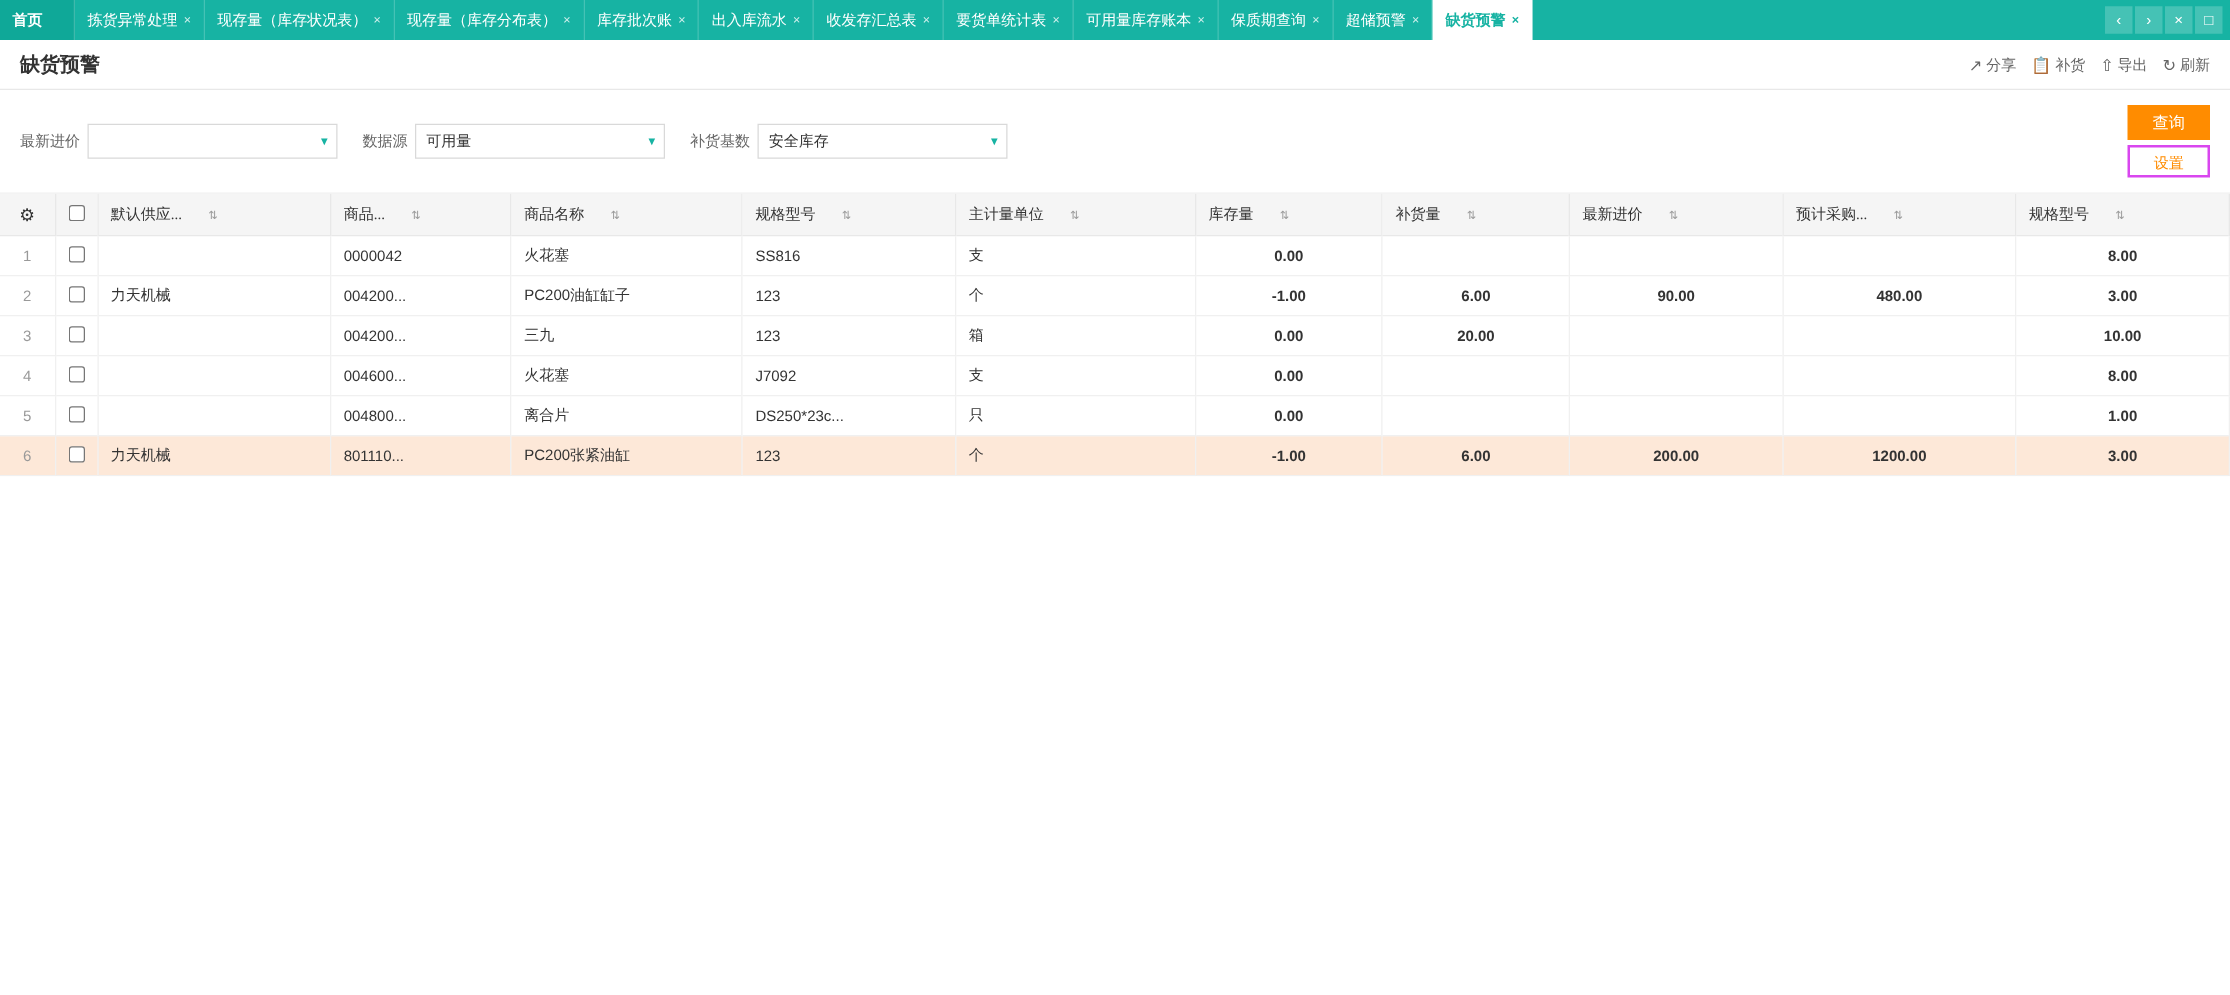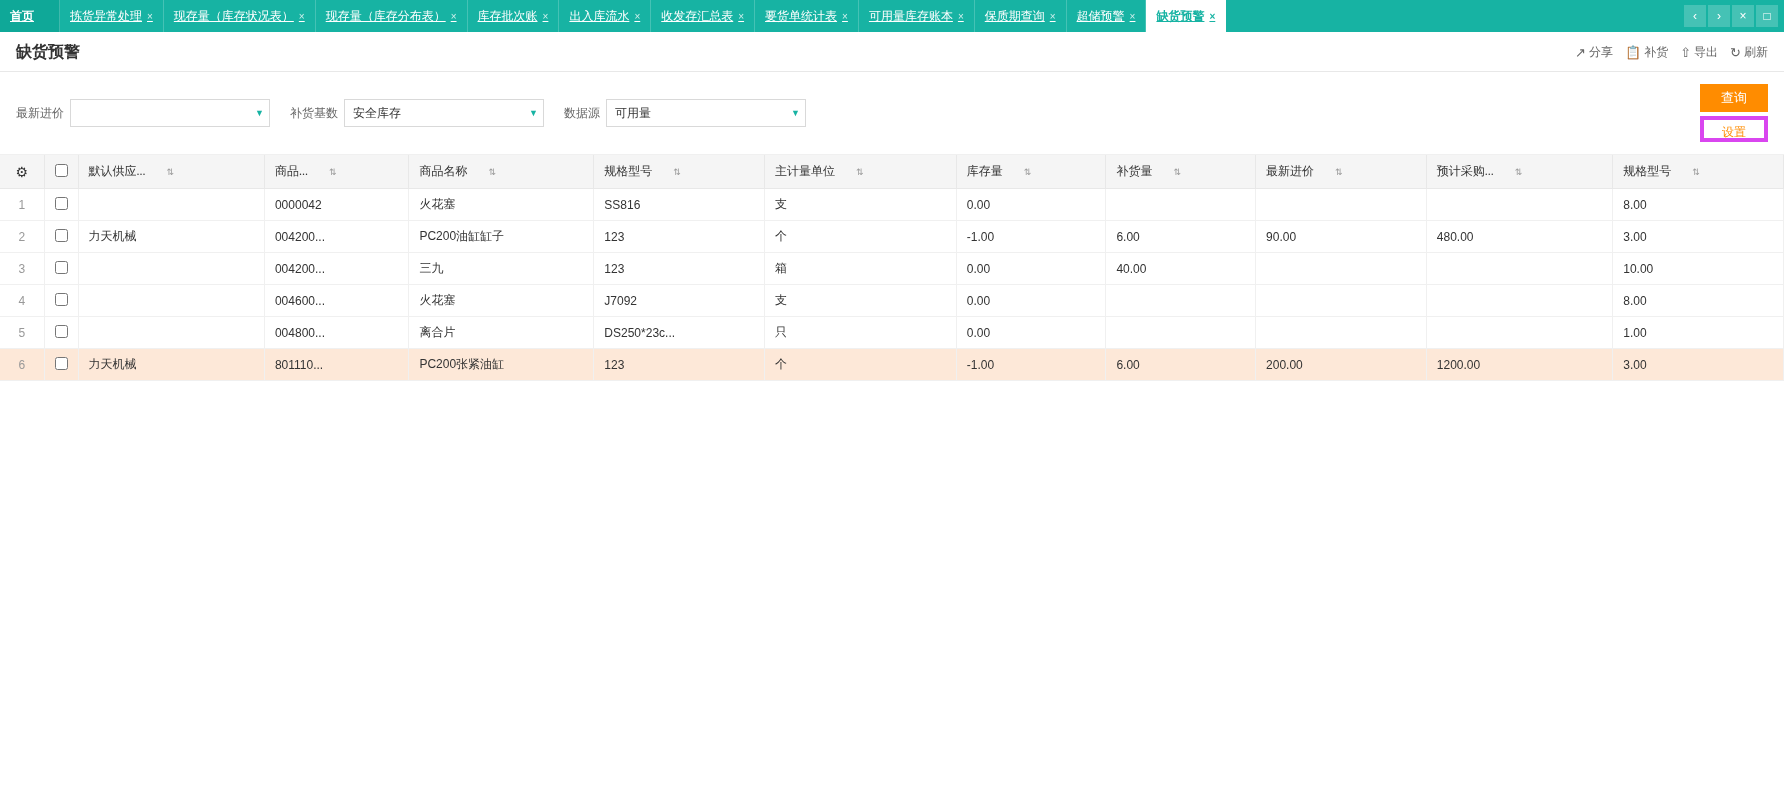--- a/index.html
+++ b/index.html
@@ -19,21 +19,20 @@
       align-items: center;
       padding: 0 10px;
       height: 32px;
       color: #fff;
       white-space: nowrap;
       cursor: pointer;
       border-right: 1px solid rgba(255,255,255,0.2);
       font-size: 12px;
       min-width: 60px;
       flex-shrink: 0;
-      text-decoration: underline;
     }
     .nav-tab.active {
       background: #fff;
       color: #17b3a3;
       font-weight: bold;
     }
     .nav-tab .close-x {
       margin-left: 5px;
       font-size: 10px;
       color: rgba(255,255,255,0.8);
@@ -162,21 +161,21 @@
       border: none;
       padding: 5px 20px;
       cursor: pointer;
       font-size: 13px;
       height: 28px;
       min-width: 60px;
     }
     .btn-settings {
       background: #fff;
       color: #ff8c00;
-      border: 4px solid #d946ef;
+      border: 2px solid #d946ef;
       padding: 4px 18px;
       cursor: pointer;
       font-size: 12px;
       height: 26px;
     }
 
     
     .table-container {
       padding: 0;
       overflow-x: auto;
@@ -209,21 +208,22 @@
     tbody tr.highlighted {
       background: #fde8d8;
     }
     tbody td {
       padding: 7px 10px;
       color: #333;
       border-right: 1px solid #f0f0f0;
       white-space: nowrap;
     }
     tbody td.num {
-      text-align: left;
+      text-align: center;
+      font-weight: bold;
     }
     .row-num {
       text-align: center;
       color: #999;
     }
     .col-checkbox {
       text-align: center;
       width: 30px;
     }
     .sort-icon {
@@ -334,32 +334,32 @@
     <div class="filter-row">
       <div class="filter-group">
         <span class="filter-label">最新进价</span>
         <div class="select-wrapper">
           <select class="filter-select">
             <option value=""></option>
           </select>
         </div>
       </div>
       <div class="filter-group">
+        <span class="filter-label">数据源</span>
+        <div class="select-wrapper">
+          <select class="filter-select">
+            <option value="available" selected="">可用量</option>
+          </select>
+        </div>
+      </div>
+      <div class="filter-group">
         <span class="filter-label">补货基数</span>
         <div class="select-wrapper">
           <select class="filter-select">
             <option value="safety" selected="">安全库存</option>
-          </select>
-        </div>
-      </div>
-      <div class="filter-group">
-        <span class="filter-label">数据源</span>
-        <div class="select-wrapper">
-          <select class="filter-select">
-            <option value="available" selected="">可用量</option>
           </select>
         </div>
       </div>
       <div class="filter-actions">
         <button class="btn-query">查询</button>
         <button class="btn-settings">设置</button>
       </div>
     </div>
 
     <div class="table-container">
@@ -471,21 +471,21 @@
       <td class="row-num">3</td>
       <td class="col-checkbox">
         <input type="checkbox" style="">
       </td>
       <td></td>
       <td>004200...</td>
       <td>三九</td>
       <td>123</td>
       <td>箱</td>
       <td class="num">0.00</td>
-      <td class="num">40.00</td>
+      <td class="num">20.00</td>
       <td class="num"></td>
       <td class="num"></td>
       <td class="num">10.00</td>
     </tr>
             <tr>
       <td class="row-num">4</td>
       <td class="col-checkbox">
         <input type="checkbox" style="">
       </td>
       <td></td>

